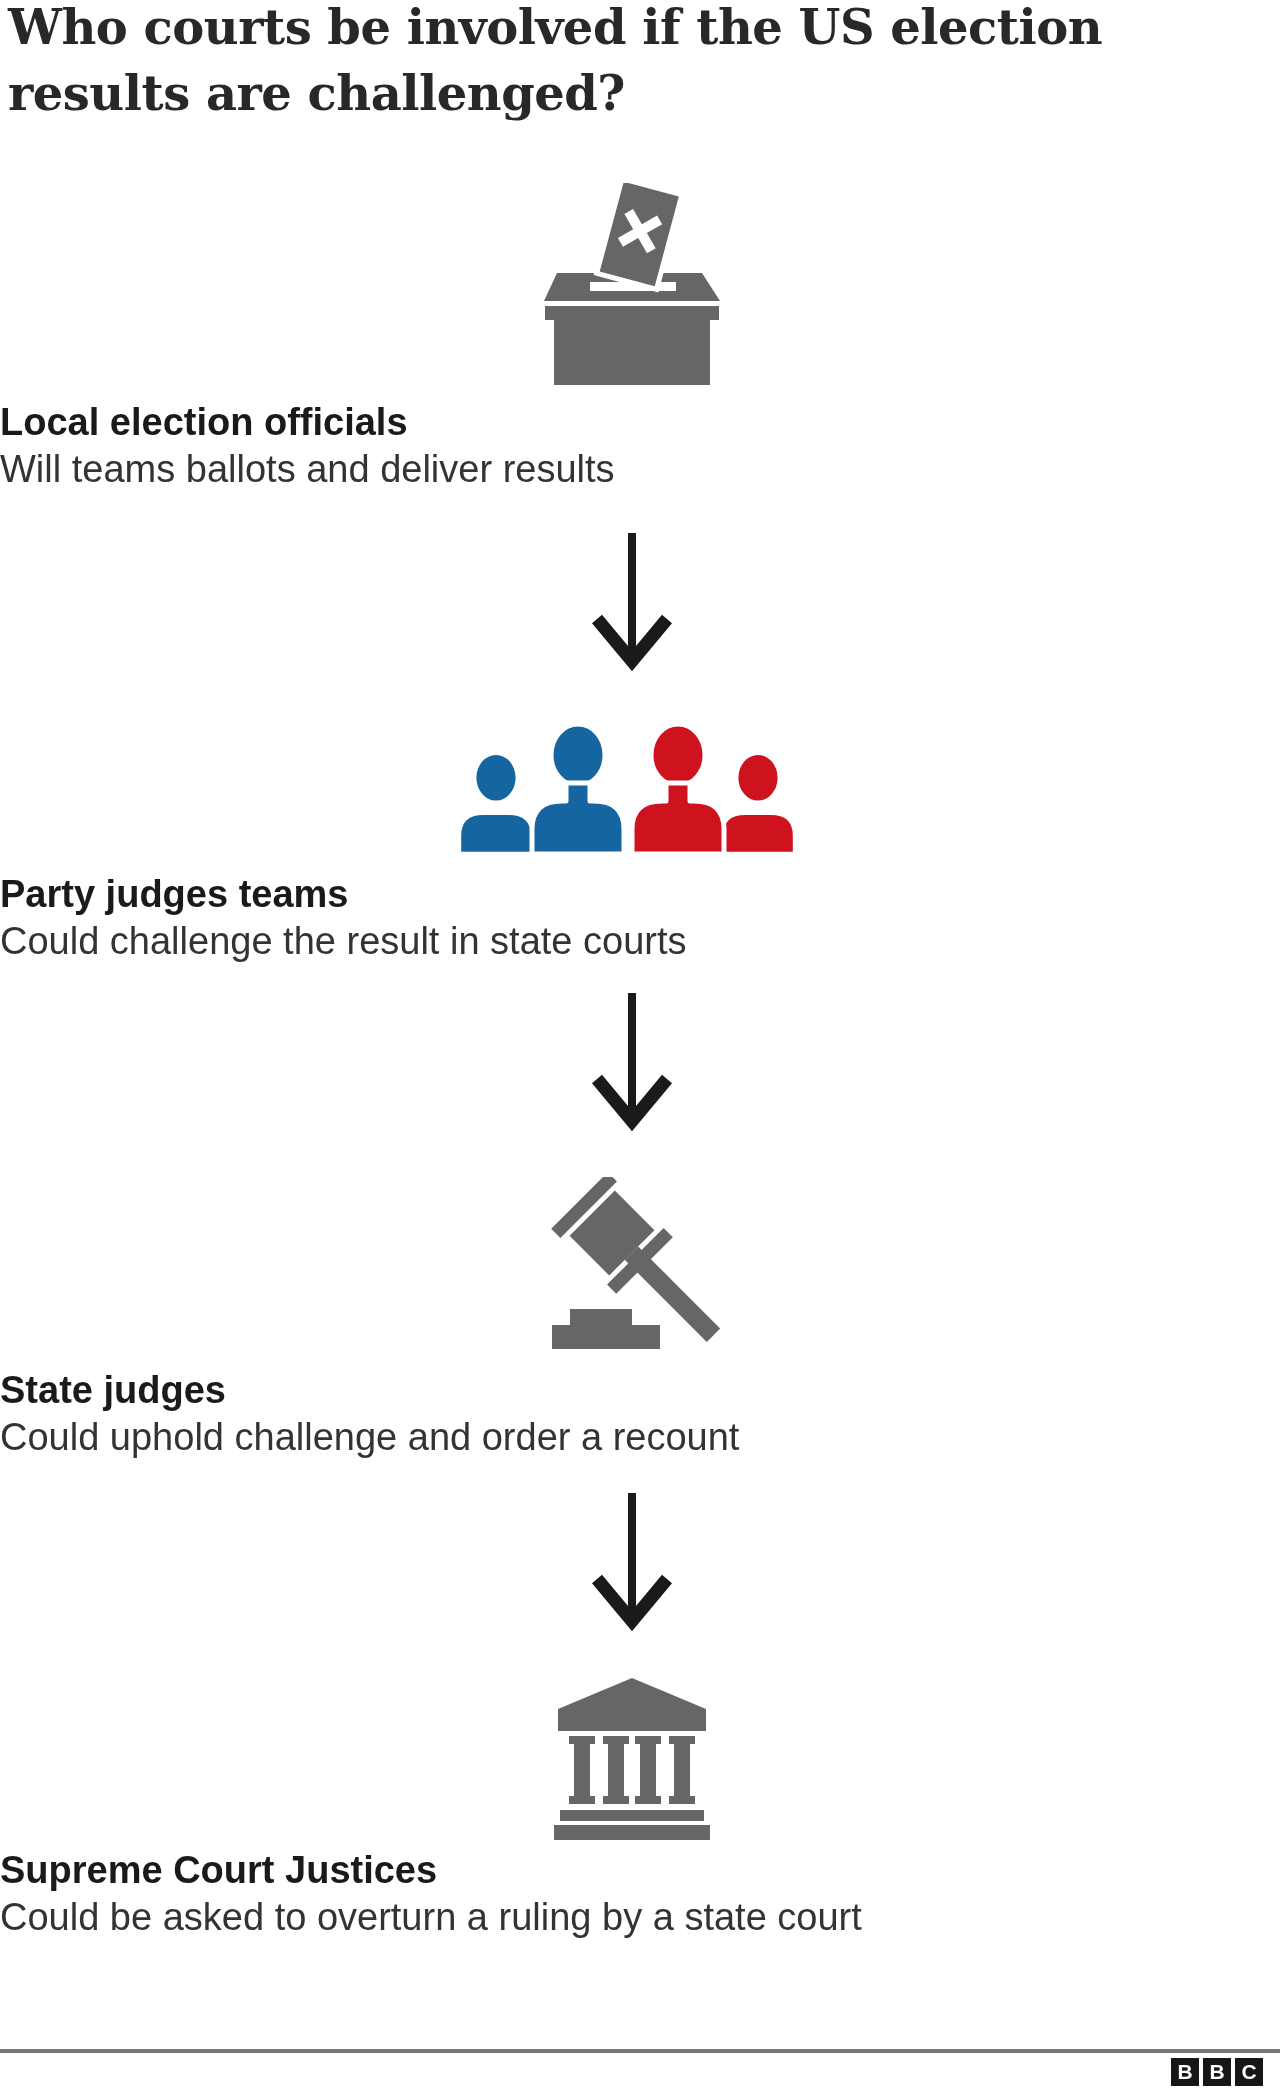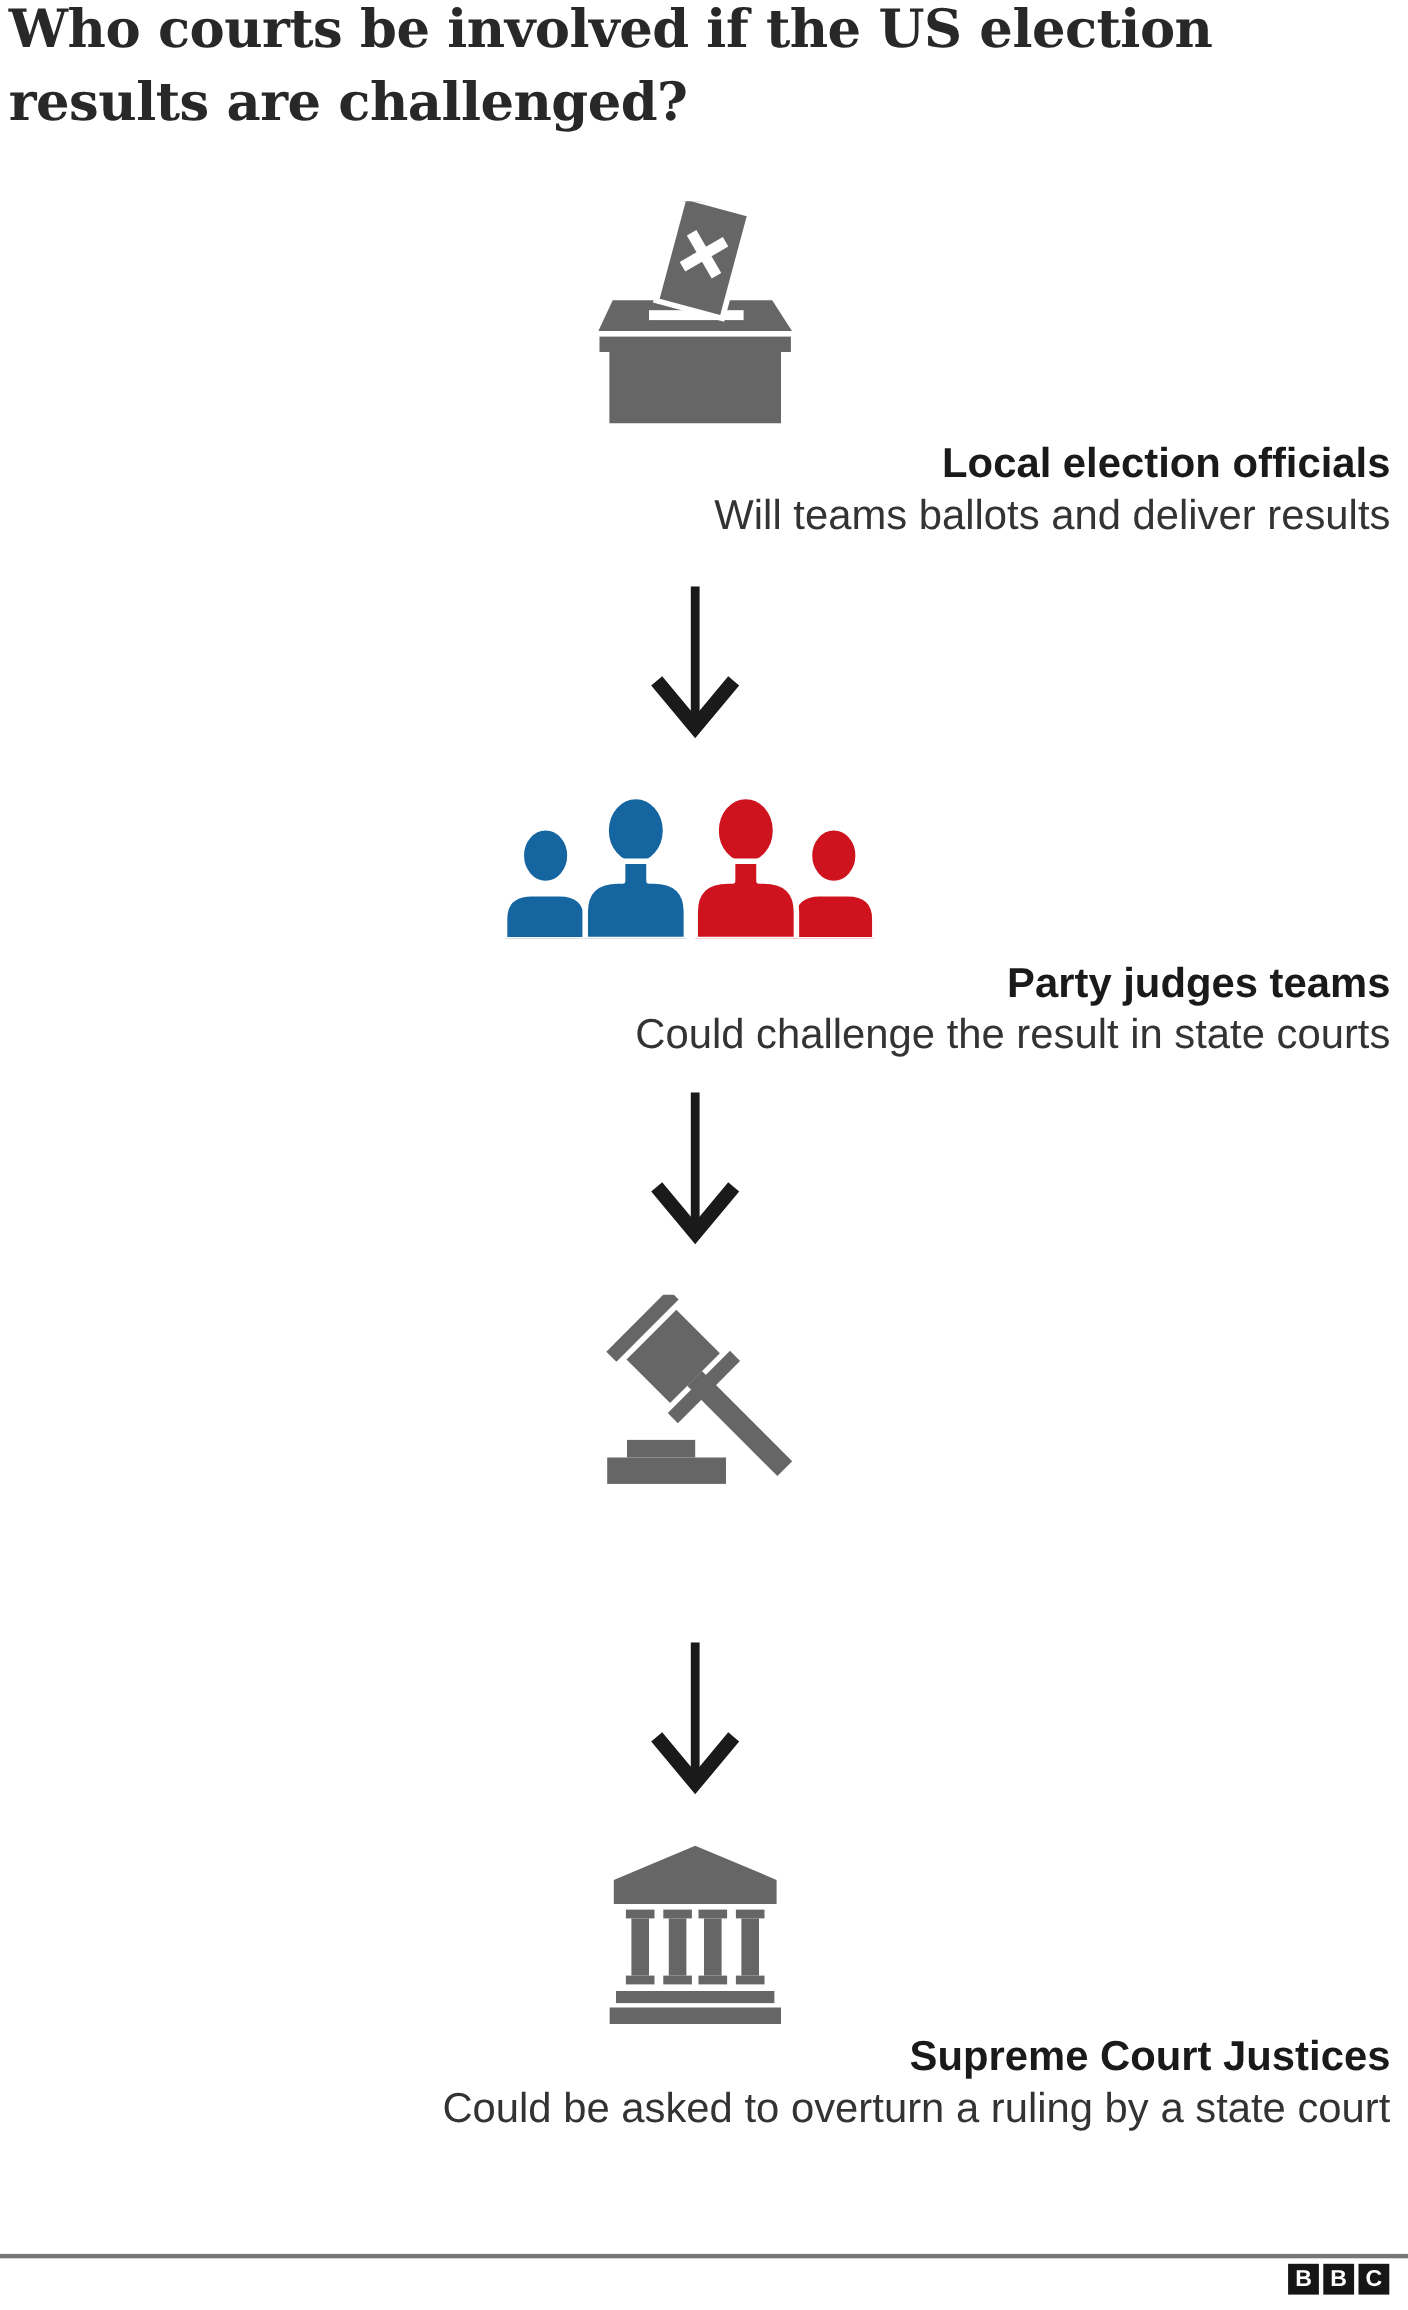--- a/index.html
+++ b/index.html
@@ -9,21 +9,21 @@
   .page-title{
     position:absolute;left:8px;top:-6px;margin:0;width:1200px;
     font-family:"DejaVu Serif","Liberation Serif",serif;
     font-weight:700;font-size:48px;line-height:66px;color:#282828;
     letter-spacing:-0.5px;
   }
 
   .step{position:absolute;left:0;width:1264px;text-align:center;}
   .icon-wrap{display:flex;justify-content:center;}
 
-  .step-text{position:absolute;left:0;width:1264px;text-align:right;}
+  .step-text{position:absolute;left:0;width:1264px;text-align:left;}
   .step-heading{
     margin:0;font-size:38px;line-height:48px;font-weight:700;color:#1a1a1a;
     font-family:"Liberation Sans",sans-serif;
   }
   .step-sub{
     margin:0;font-size:38px;line-height:47px;font-weight:400;color:#333333;
     font-family:"Liberation Sans",sans-serif;
   }
 
   .arrow-wrap{position:absolute;left:0;width:1264px;display:flex;justify-content:center;}
@@ -128,20 +128,24 @@
             <rect x="93" y="0" width="13" height="80"></rect>
             <rect x="88" y="31" width="116" height="19"></rect>
           </g>
           <rect x="28" y="132" width="62" height="16"></rect>
           <rect x="10" y="148" width="108" height="24"></rect>
         </g>
       </svg>
     </div>
   </div>
 
+  <div class="step-text" style="top:1366px">
+    <p class="step-heading">State judges</p>
+    <p class="step-sub">Could uphold challenge and order a recount</p>
+  </div>
 
   <div class="arrow-wrap" style="top:1493px">
     <svg width="90" height="140" viewBox="0 0 90 140">
       <rect x="41" y="0" width="8" height="126" fill="#1a1a1a"></rect>
       <path d="M10,86 L45,128 L80,86" fill="none" stroke="#1a1a1a" stroke-width="13"></path>
     </svg>
   </div>
 
   <div class="step" style="top:1678px">
     <div class="icon-wrap">

